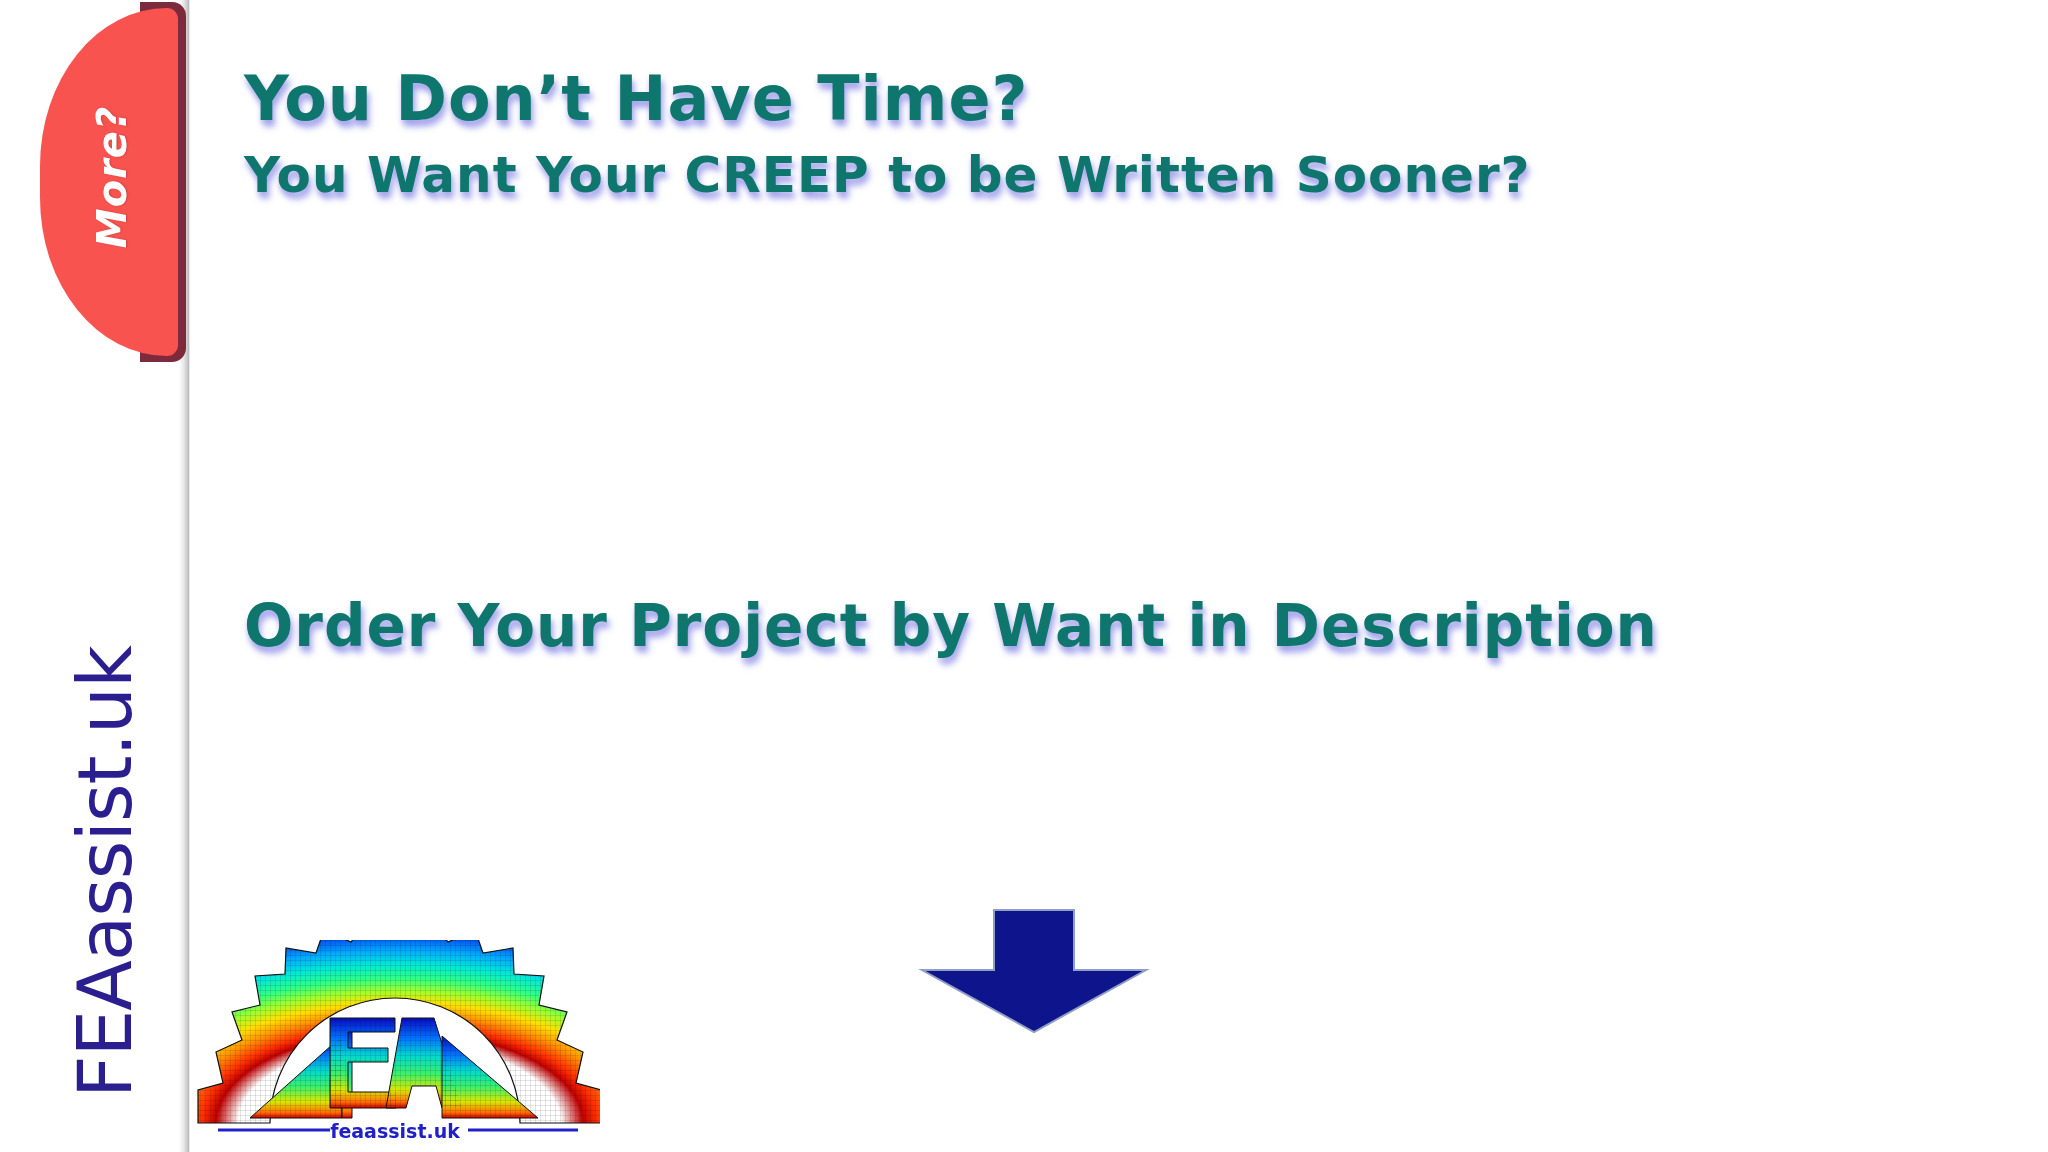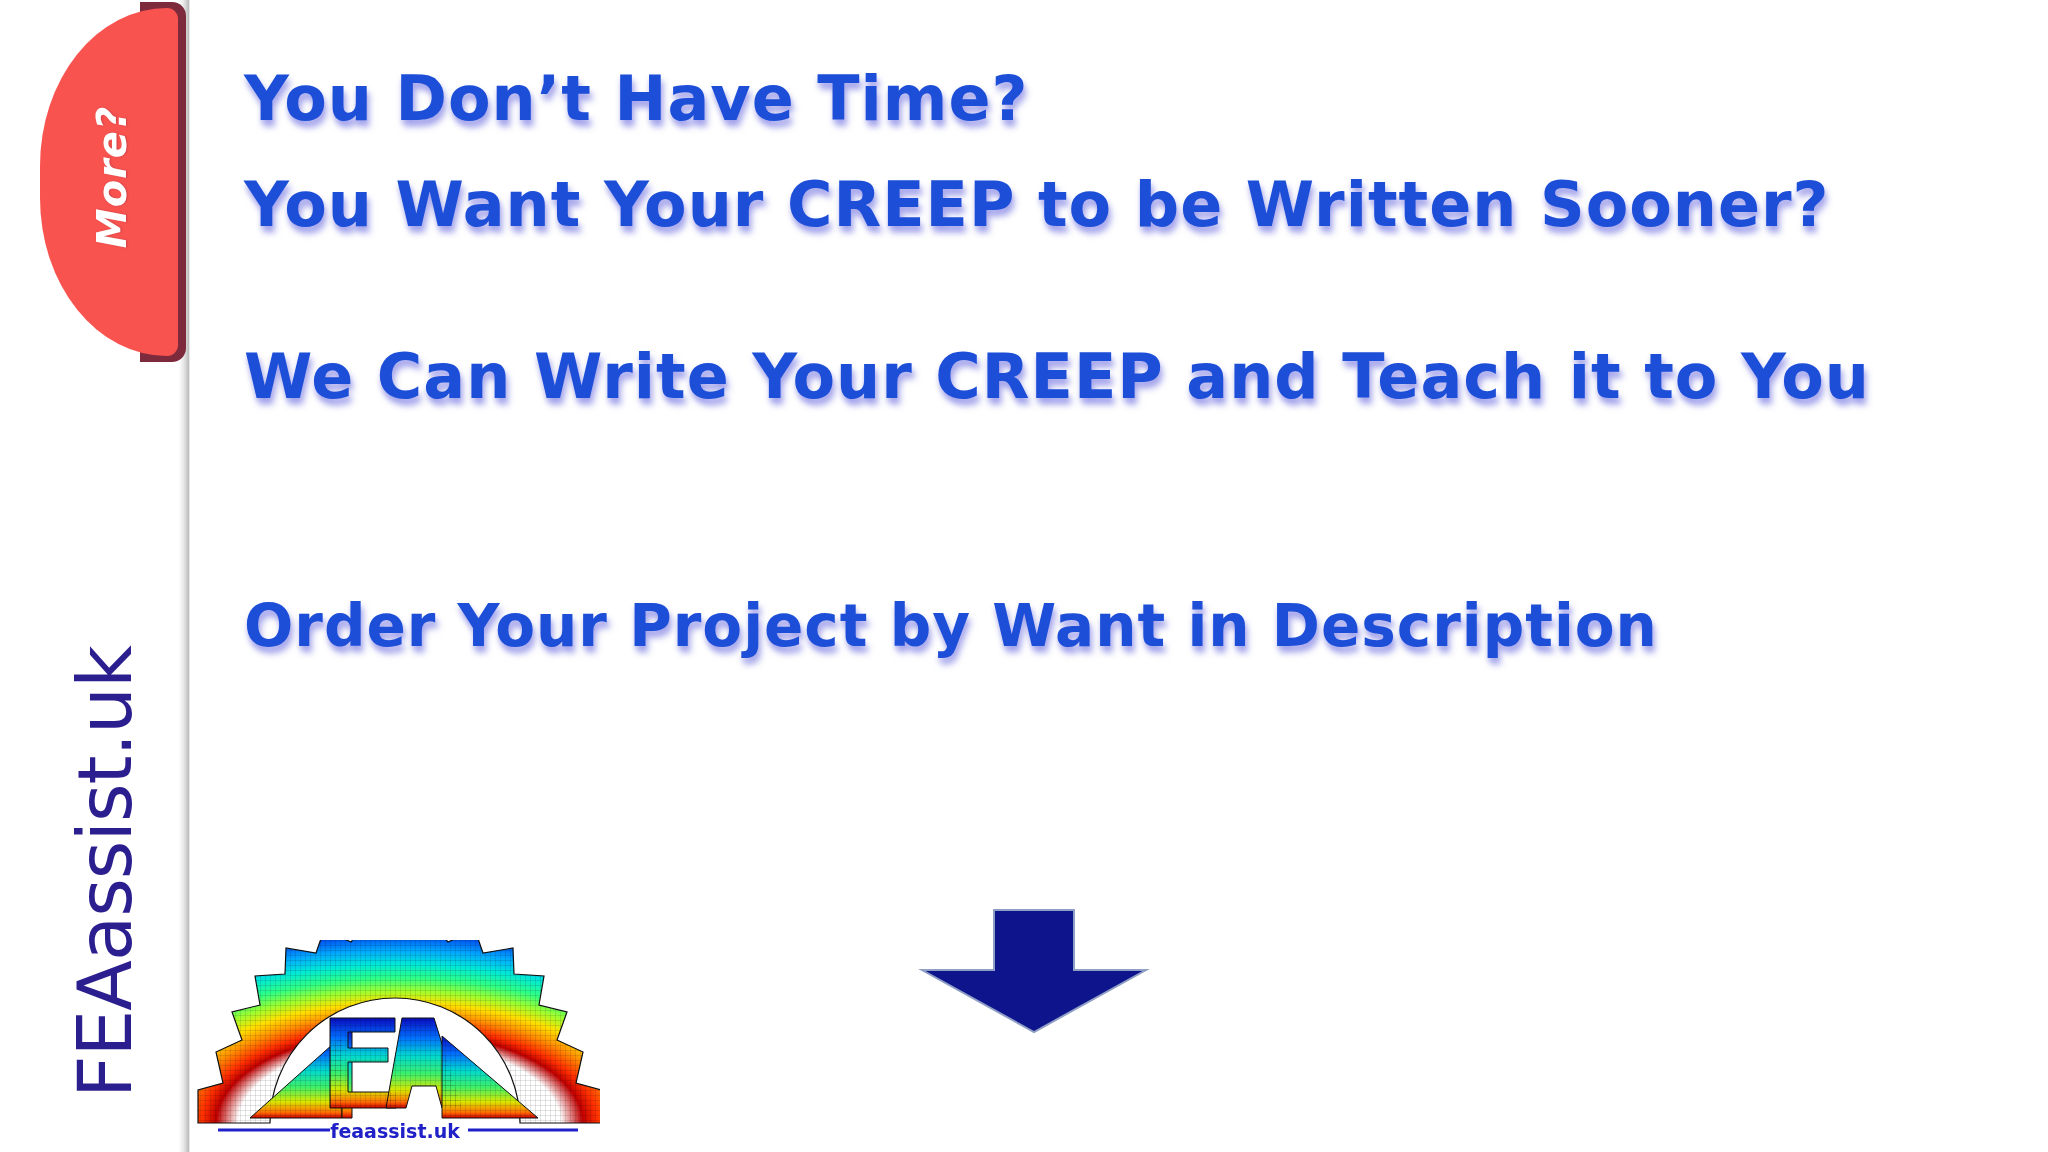--- a/index.html
+++ b/index.html
@@ -78,31 +78,31 @@
 
   
   #headlines{
     position:absolute;
     left:240px; top:0;
     width:1790px; height:1152px;
     z-index:2;
   }
   .headline{
     position:absolute;
-    color:#1d4ed8;
+    color:#0f766e;
     font-family:"DejaVu Sans", sans-serif;
     font-weight:bold;
     letter-spacing:1px;
     white-space:nowrap;
     text-shadow:
        3px 7px 6px rgba(120,120,225,.55),
        0px 4px 5px rgba(150,150,235,.40);
   }
   #headline-0{ top:62px;  left:4px;  font-size:62px; }
-  #headline-1{ top:168px; left:4px;  font-size:62px; }
+  #headline-1{ top:146px; left:4px;  font-size:50px; }
   #headline-2{ top:340px; left:4px;  font-size:62px; }
   #headline-3{ top:592px; left:4px;  font-size:58px; }
 
   
   #down-arrow{
     position:absolute;
     left:918px; top:908px;
     width:232px; height:126px;
     z-index:2;
   }
@@ -135,21 +135,20 @@
   <div class="tab-shadow"></div>
   <div class="tab-body"></div>
   <div class="tab-label">More?</div>
 </div>
 
 <div id="vertical-brand">FEAassist.uk</div>
 
 <div id="headlines">
   <div class="headline" id="headline-0">You Don’t Have Time?</div>
   <div class="headline" id="headline-1">You Want Your CREEP to be Written Sooner?</div>
-  <div class="headline" id="headline-2">We Can Write Your CREEP and Teach it to You</div>
   <div class="headline" id="headline-3">Order Your Project by Want in Description</div>
 </div>
 
 <div id="down-arrow">
   <svg width="232" height="126" viewBox="0 0 232 126">
     <polygon points="76,2 156,2 156,62 228,62 116,124 4,62 76,62" fill="#0d148c" stroke="#8f9ec4" stroke-width="2"></polygon>
   </svg>
 </div>
 
 <div id="fea-logo">

